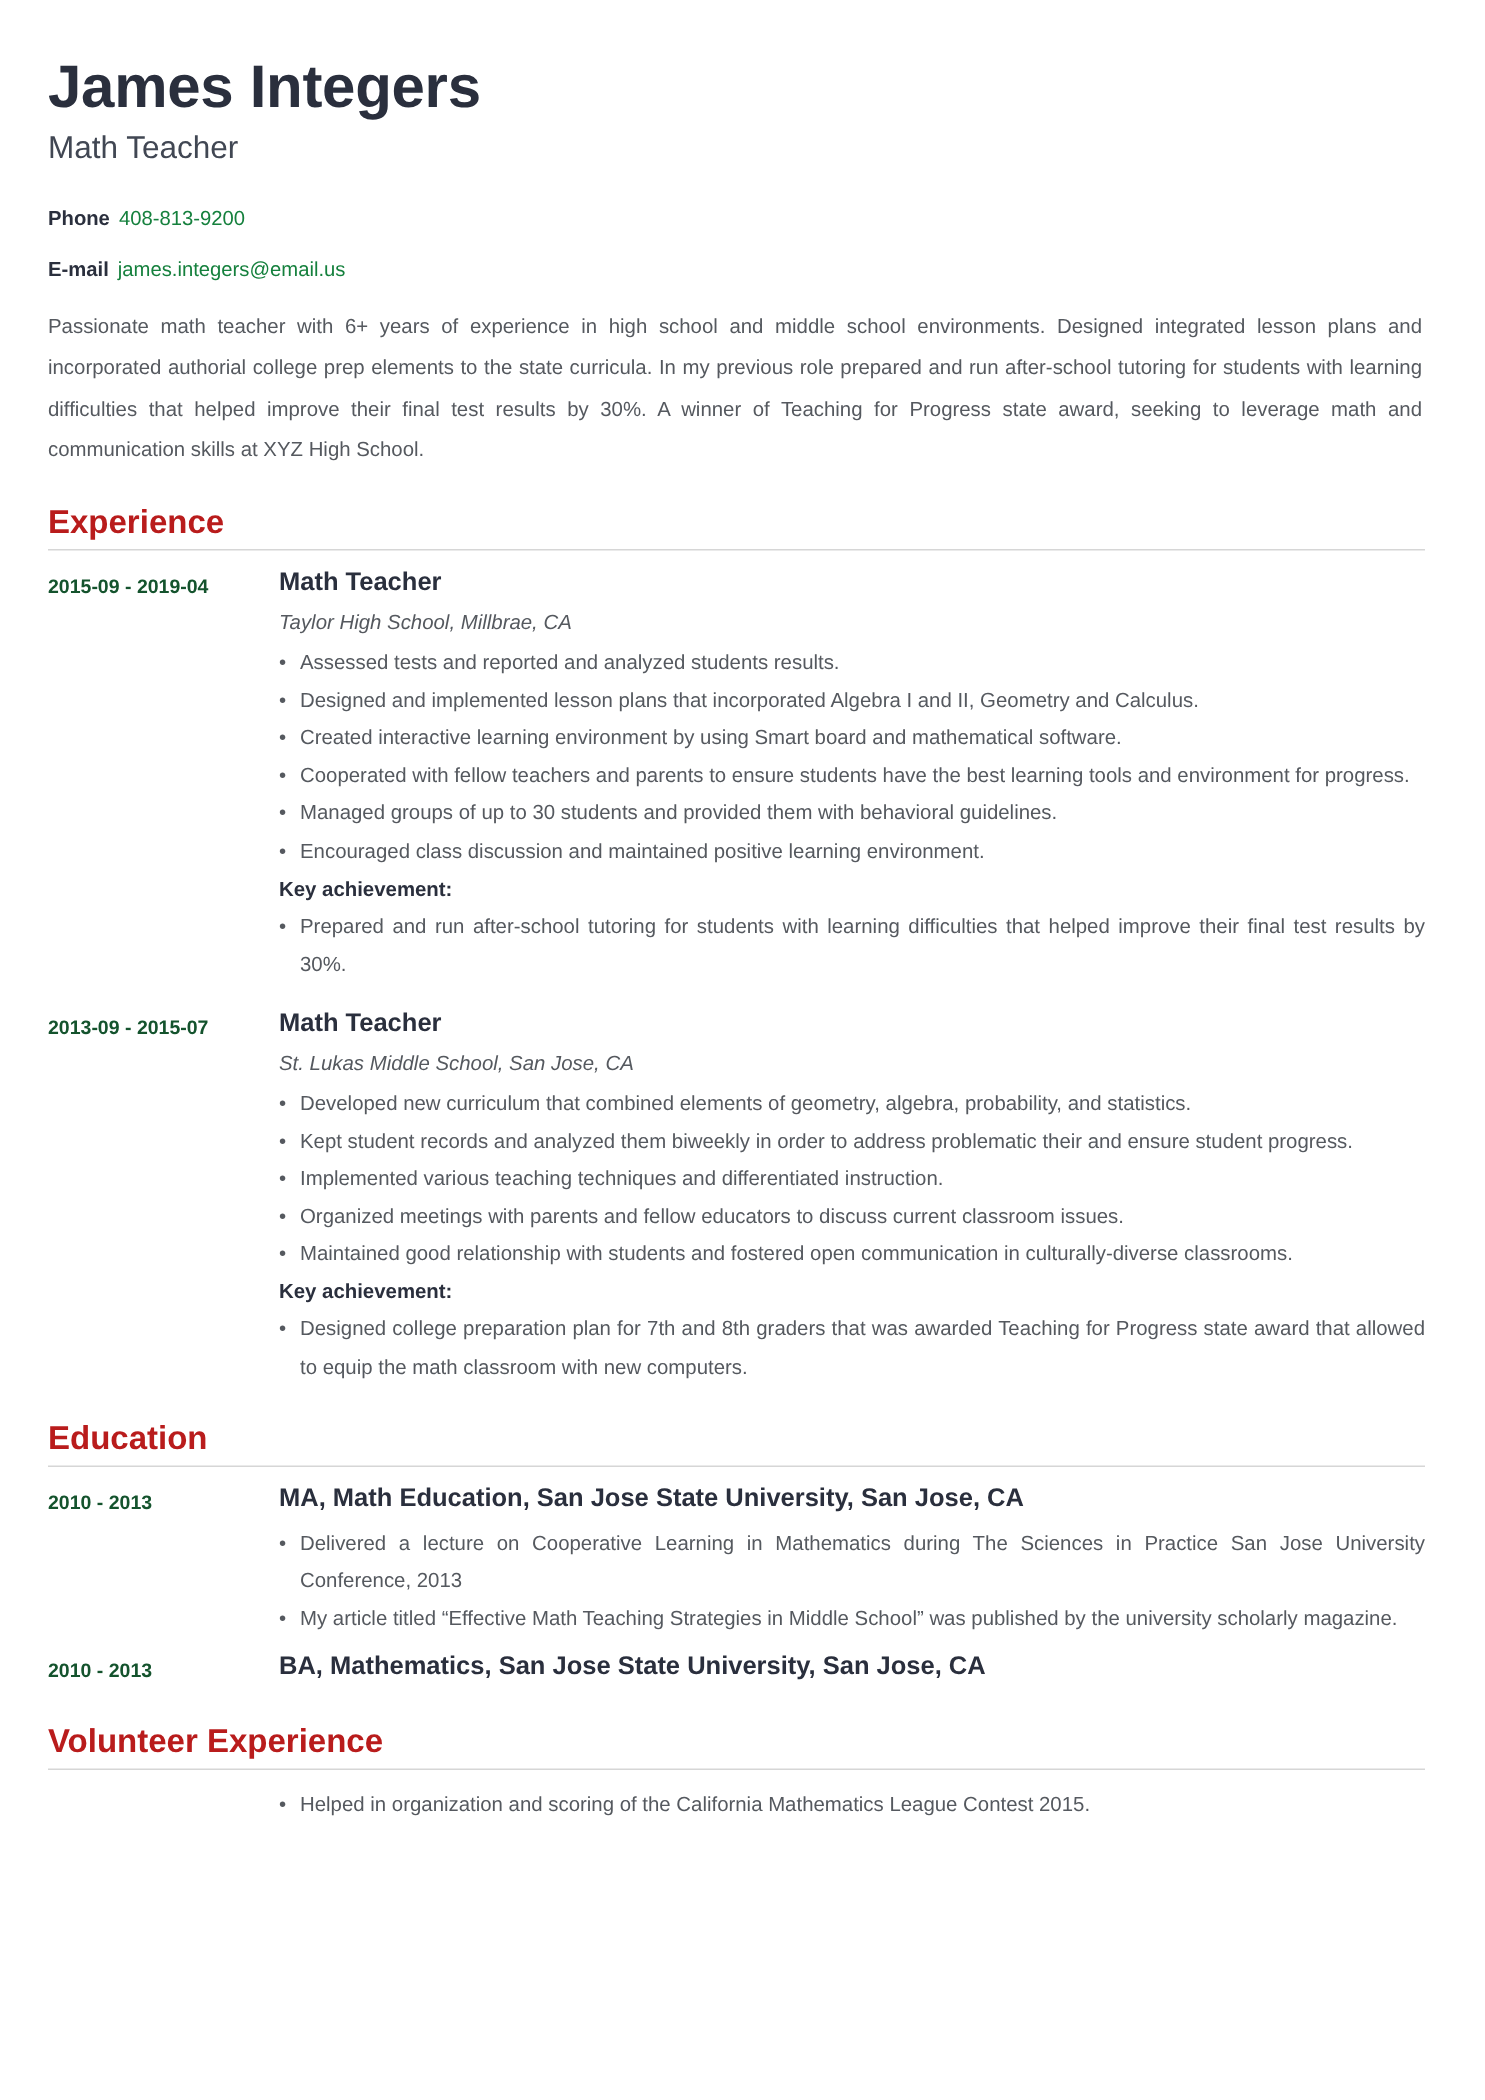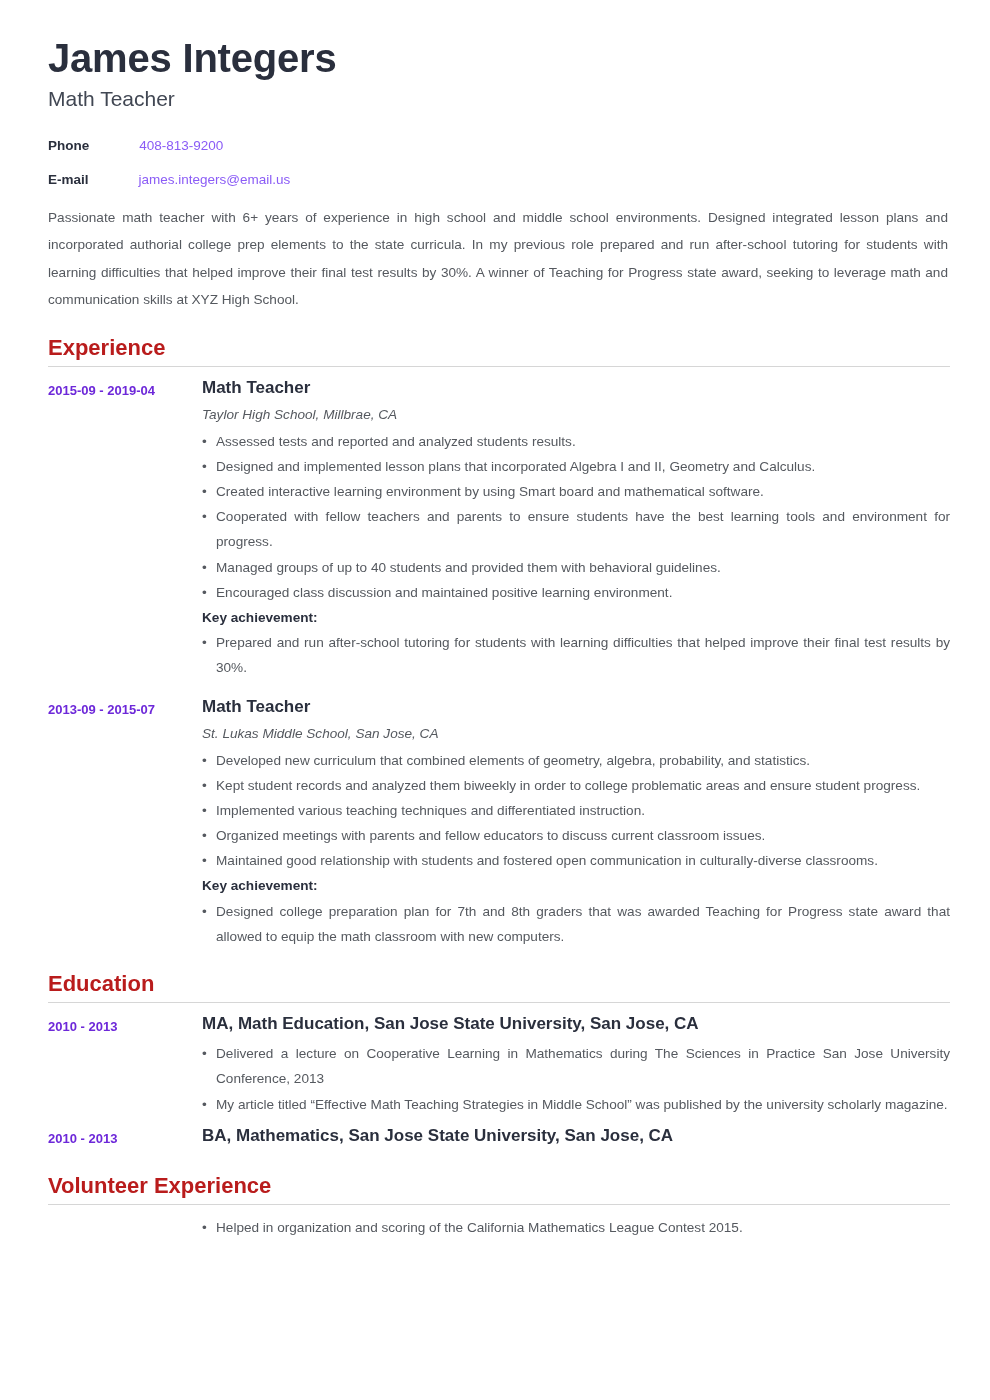--- a/index.html
+++ b/index.html
@@ -11,21 +11,21 @@
     width: 990px;
     height: 1400px;
     font-family: "Liberation Sans", sans-serif;
     color: #4a4a4a;
     -webkit-font-smoothing: antialiased;
   }
   .page {
     width: 990px;
     height: 1400px;
     box-sizing: border-box;
-    padding: 36px 40px 0 48px;
+    padding: 36px 40px 0 32px;
     position: relative;
     overflow: hidden;
   }
 
   
   .name {
     font-size: 40px;
     font-weight: bold;
     color: #2a2f3d;
     letter-spacing: -0.2px;
@@ -44,22 +44,21 @@
     margin-bottom: 16px;
     line-height: 1.3;
   }
   .contact-label {
     font-weight: bold;
     color: #2a2f3d;
     margin-right: 6px;
     text-align: right;
   }
   .contact-value {
-    color: #8b5cf6;
-    margin-left: 44px;
+    color: #15803d;
   }
 
   
   .summary {
     font-size: 13.6px;
     line-height: 2.0;
     color: #55595f;
     text-align: justify;
     margin: 16px 0 0 0;
     padding-right: 2px;
@@ -86,21 +85,21 @@
   
   .entry {
     display: flex;
     margin-bottom: 4px;
   }
   .entry-date {
     width: 154px;
     flex: 0 0 154px;
     font-size: 13px;
     font-weight: bold;
-    color: #6d28d9;
+    color: #14532d;
     padding-top: 4px;
     line-height: 1.5;
   }
   .entry-body {
     flex: 1 1 auto;
     min-width: 0;
   }
   .entry-title {
     font-size: 17px;
     font-weight: bold;
@@ -176,38 +175,38 @@
     <div class="entry">
       <div class="entry-date">2015-09 - 2019-04</div>
       <div class="entry-body">
         <div class="entry-title">Math Teacher</div>
         <div class="entry-subtitle">Taylor High School, Millbrae, CA</div>
         <ul class="bullets">
           <li>Assessed tests and reported and analyzed students results.</li>
           <li>Designed and implemented lesson plans that incorporated Algebra I and II, Geometry and Calculus.</li>
           <li>Created interactive learning environment by using Smart board and mathematical software.</li>
           <li>Cooperated with fellow teachers and parents to ensure students have the best learning tools and environment for progress.</li>
-          <li>Managed groups of up to 40 students and provided them with behavioral guidelines.</li>
+          <li>Managed groups of up to 30 students and provided them with behavioral guidelines.</li>
           <li>Encouraged class discussion and maintained positive learning environment.</li>
         </ul>
         <div class="key-achievement">Key achievement:</div>
         <ul class="bullets">
           <li>Prepared and run after-school tutoring for students with learning difficulties that helped improve their final test results by 30%.</li>
         </ul>
       </div>
     </div>
 
     <div class="entry" style="margin-top:16px;">
       <div class="entry-date">2013-09 - 2015-07</div>
       <div class="entry-body">
         <div class="entry-title">Math Teacher</div>
         <div class="entry-subtitle">St. Lukas Middle School, San Jose, CA</div>
         <ul class="bullets">
           <li>Developed new curriculum that combined elements of geometry, algebra, probability, and statistics.</li>
-          <li>Kept student records and analyzed them biweekly in order to college problematic areas and ensure student progress.</li>
+          <li>Kept student records and analyzed them biweekly in order to address problematic their and ensure student progress.</li>
           <li>Implemented various teaching techniques and differentiated instruction.</li>
           <li>Organized meetings with parents and fellow educators to discuss current classroom issues.</li>
           <li>Maintained good relationship with students and fostered open communication in culturally-diverse classrooms.</li>
         </ul>
         <div class="key-achievement">Key achievement:</div>
         <ul class="bullets">
           <li>Designed college preparation plan for 7th and 8th graders that was awarded Teaching for Progress state award that allowed to equip the math classroom with new computers.</li>
         </ul>
       </div>
     </div>

